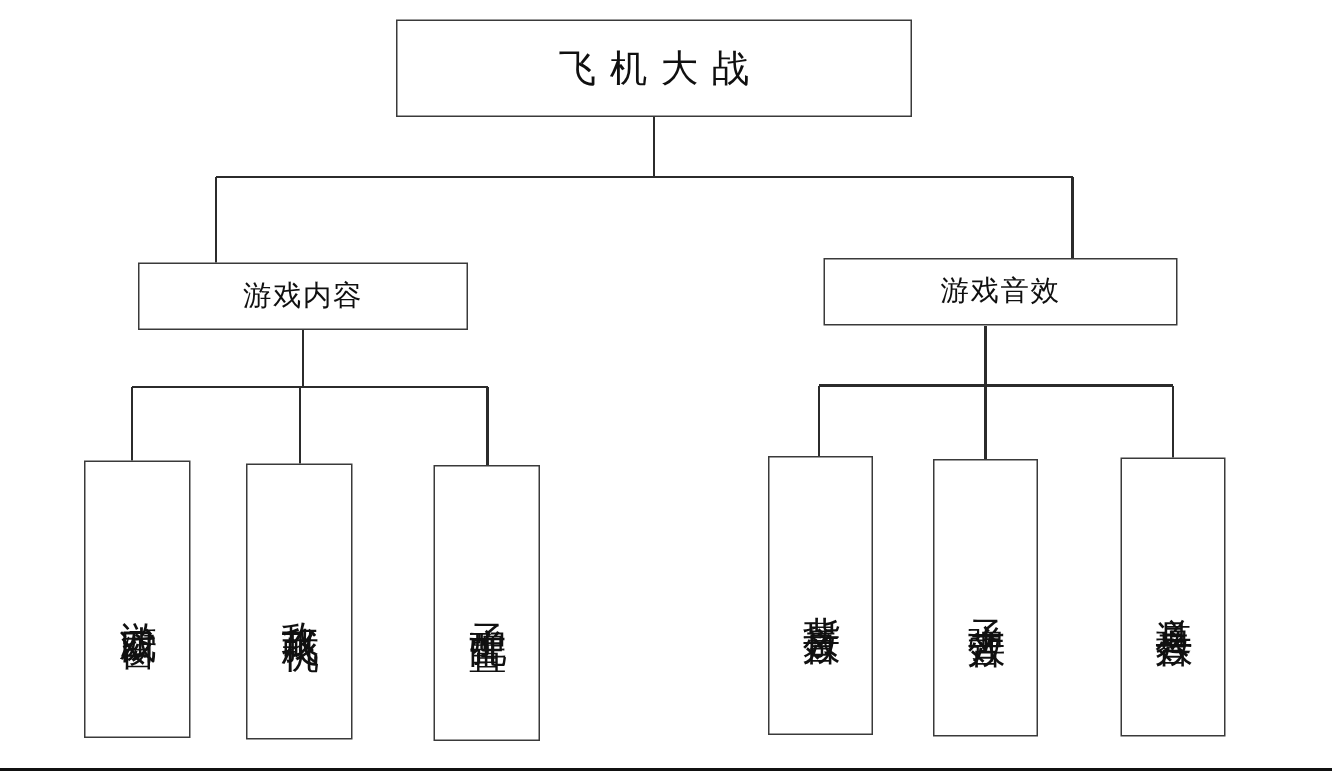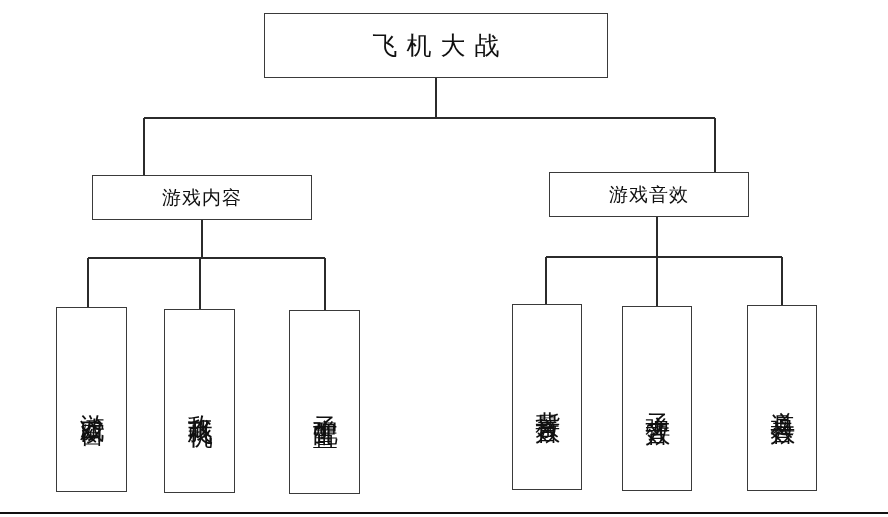--- a/index.html
+++ b/index.html
@@ -107,21 +107,21 @@
   </svg>
 
   <div class="node-box node-root" style="left:264px; top:13px; width:344px; height:65px;">
     <span class="node-label">飞机大战</span>
   </div>
 
   <div class="node-box node-branch" style="left:92px; top:175px; width:220px; height:45px;">
     <span class="node-label">游戏内容</span>
   </div>
 
-  <div class="node-box node-branch" style="left:549px; top:172px; width:200px; height:45px;">
+  <div class="node-box node-branch" style="left:549px; top:172px; width:236px; height:45px;">
     <span class="node-label">游戏音效</span>
   </div>
 
   <div class="node-box node-leaf" style="left:56px; top:307px; width:71px; height:185px;">
     <span class="node-label">游戏窗口</span>
   </div>
 
   <div class="node-box node-leaf" style="left:164px; top:309px; width:71px; height:184px;">
     <span class="node-label">敌我飞机</span>
   </div>

